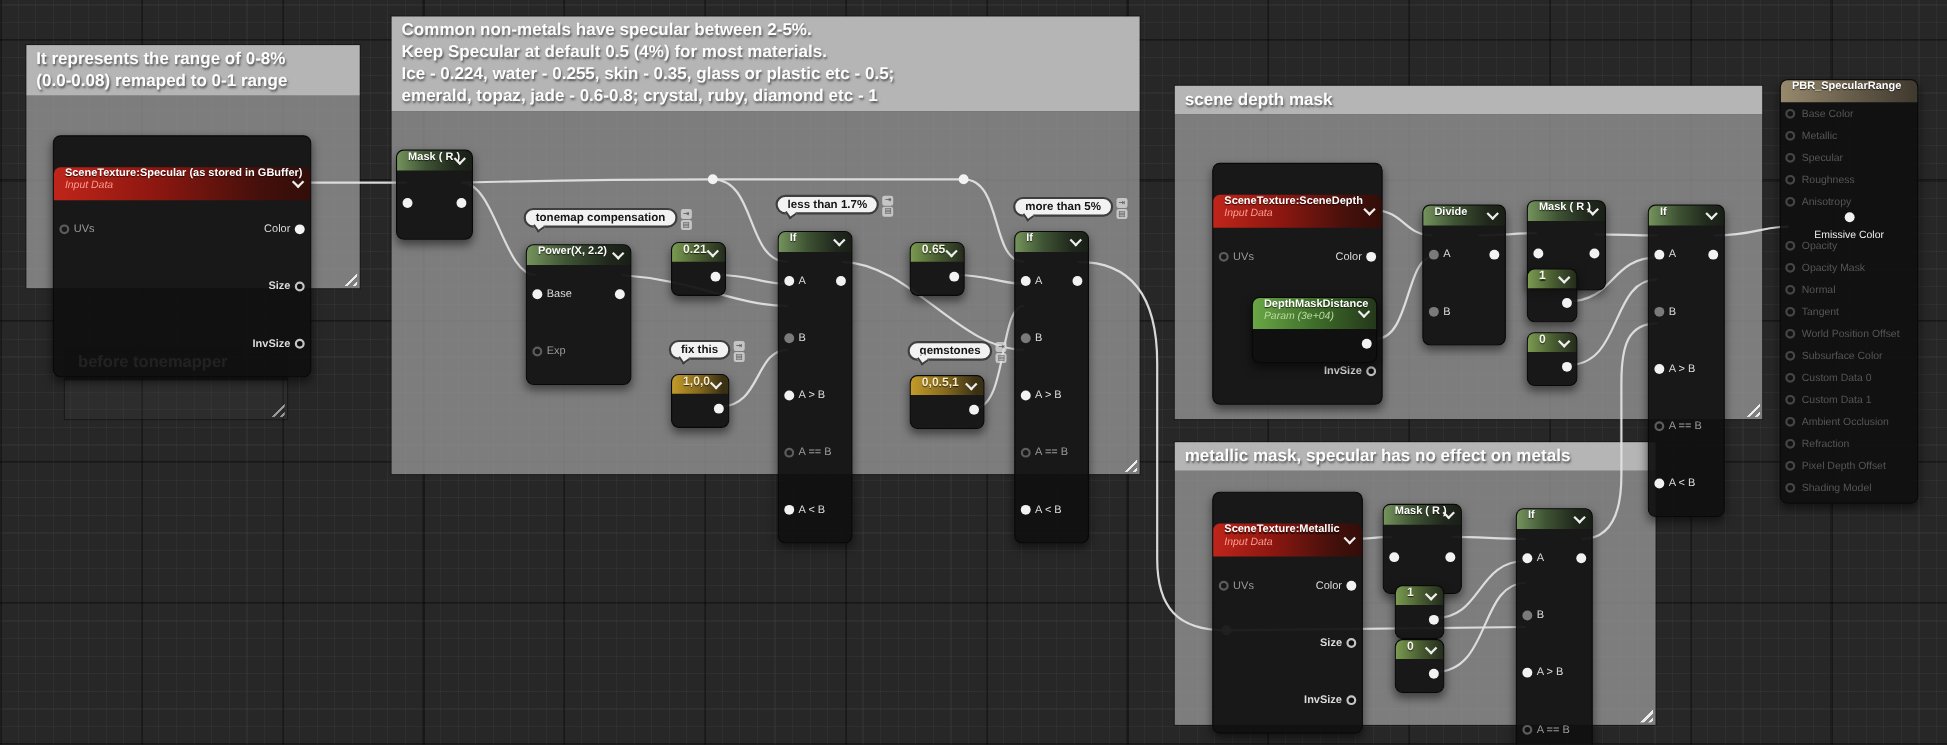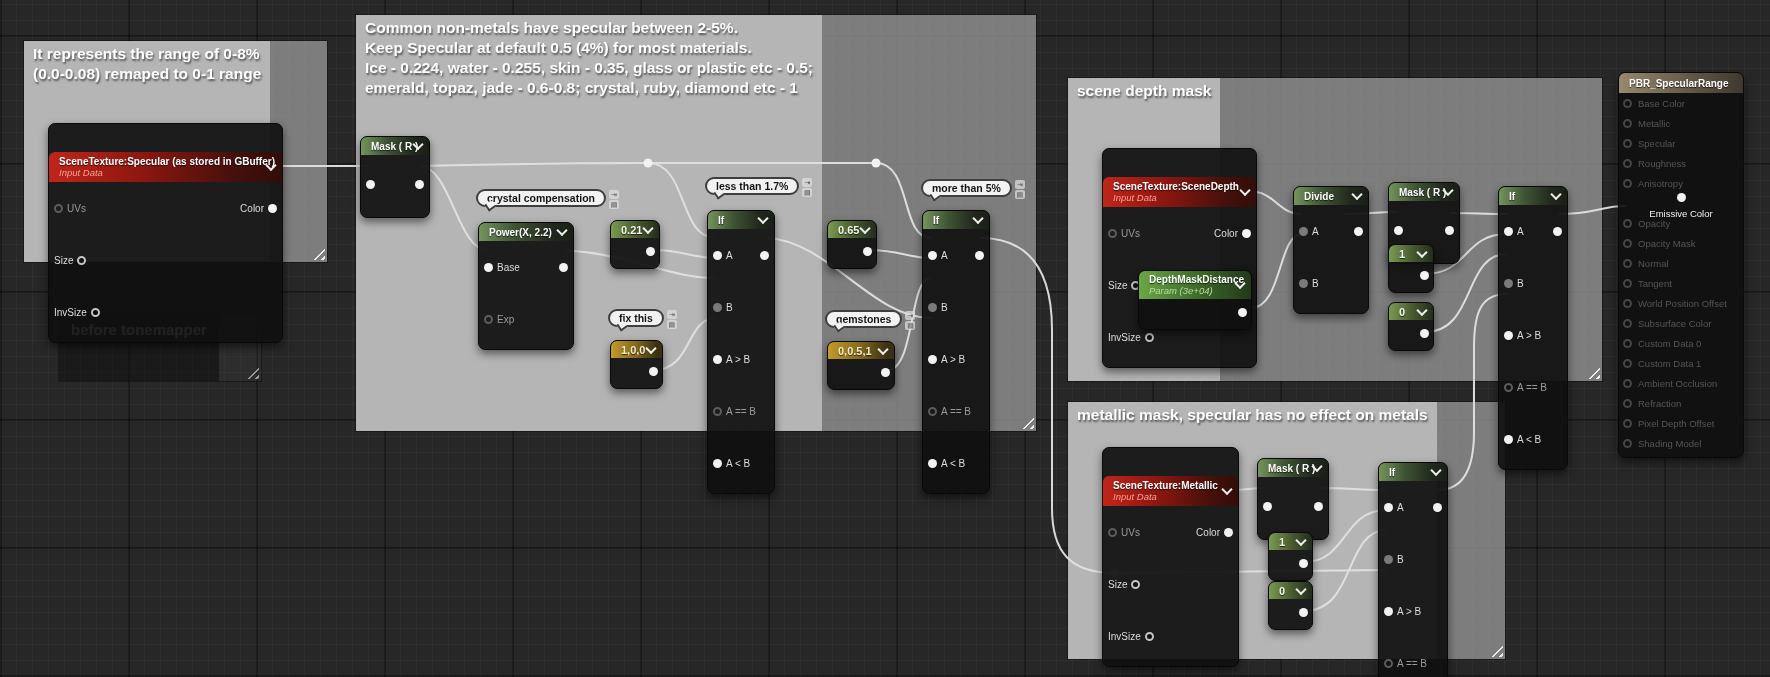--- a/index.html
+++ b/index.html
@@ -5,37 +5,37 @@
   html,body{margin:0;padding:0;background:#1d1d1d;font-family:"Liberation Sans",sans-serif;}
   #canvas{position:relative;width:1770px;height:677px;overflow:hidden;
     background-color:#272727;
     background-image:
       repeating-linear-gradient(0deg, rgba(0,0,0,0.38) 0 2px, transparent 2px 128px),
       repeating-linear-gradient(90deg, rgba(0,0,0,0.38) 0 2px, transparent 2px 128px),
       repeating-linear-gradient(0deg, rgba(255,255,255,0.035) 0 1px, transparent 1px 16px),
       repeating-linear-gradient(90deg, rgba(255,255,255,0.035) 0 1px, transparent 1px 16px);
   }
   
-  .comment{position:absolute;z-index:1;display:flex;border:1px solid rgba(0,0,0,0.35);box-sizing:border-box;}
+  .comment{position:absolute;z-index:1;display:flex;flex-direction:column;border:1px solid rgba(0,0,0,0.35);box-sizing:border-box;}
   .comment .bar{padding:3px 9px;font-weight:bold;color:#fdfdfd;text-shadow:1px 2px 2px rgba(0,0,0,0.55);}
   .comment.light .bar{background:#b5b5b5;font-size:15.5px;line-height:20px;}
   .comment.light .cbody{flex:1;background:rgba(150,150,150,0.78);}
   .comment.dark .bar{background:rgba(16,16,16,0.55);font-size:15px;line-height:20px;padding:6px 12px;}
   .comment.dark .cbody{flex:1;background:rgba(70,70,70,0.22);}
   .rsz{position:absolute;right:2px;bottom:2px;width:13px;height:13px;
     background:repeating-linear-gradient(135deg,#ececec 0 2px,transparent 2px 5px);
     clip-path:polygon(100% 0,100% 100%,0 100%);}
   .comment.dark .rsz{background:repeating-linear-gradient(135deg,#9a9a9a 0 2px,transparent 2px 5px);}
   
   #wires{position:absolute;left:0;top:0;z-index:2;pointer-events:none;}
   #wires path{stroke:#e2e2e2;stroke-width:2;fill:none;opacity:0.95;}
   
   .node{position:absolute;z-index:3;background:rgba(16,16,16,0.93);border:1px solid #080808;
     border-radius:7px;box-shadow:0 4px 9px rgba(0,0,0,0.5);box-sizing:border-box;}
-  .hdr{position:relative;border-radius:6px 6px 0 0;padding-left:10px;display:flex;flex-direction:column;justify-content:center;}
+  .hdr{position:relative;border-radius:6px 6px 0 0;padding-left:10px;display:flex;flex-direction:column;}
   .ttl{font-size:10px;font-weight:bold;color:#fff;white-space:nowrap;overflow:hidden;text-shadow:0 1px 1px rgba(0,0,0,0.7);}
   .sub{font-size:9.5px;font-style:italic;white-space:nowrap;}
   .chev{position:absolute;right:7px;top:50%;width:6px;height:6px;border-left:2px solid #efefef;border-bottom:2px solid #efefef;transform:translateY(-70%) rotate(-45deg);}
   .t-texture .hdr{height:30px;background:linear-gradient(to right,#c0251a 0%,#8c1710 40%,#45100b 80%,#320d09 100%);margin-top:28px;}
   .t-texture .sub{color:#ff9d94;}
   .t-op .hdr,.t-mask .hdr{height:18px;background:linear-gradient(to right,#74935c 0%,#3f5434 38%,#20281c 78%,#191f16 100%);}
   .t-const .hdr{height:17px;background:linear-gradient(to right,#7a9a50 0%,#46592f 55%,#242c1d 100%);}
   .t-const .ttl{font-size:11px;color:#f2f7ea;}
   .t-vconst .hdr{height:17px;background:linear-gradient(to right,#c29b2a 0%,#8a6d1e 45%,#3a3014 90%);}
   .t-vconst .ttl{font-size:11px;color:#f8ecc8;}
@@ -49,21 +49,21 @@
   .plab.dim{color:#9a9a9a;}
   .pin{width:9px;height:9px;border-radius:50%;flex:none;box-sizing:border-box;}
   .pin.filled{background:#f2f2f2;}
   .pin.dim{background:#7a7a7a;}
   .pin.hollow{border:2px solid #c4c4c4;background:rgba(0,0,0,0.4);}
   .pin.hollow-dim{border:2px solid #5c5c5c;background:transparent;}
   .pin.off{border:2px solid #464646;background:transparent;}
   .pout{margin-left:auto;}
   .cb{position:relative;height:26px;}
   .cb .pin{position:absolute;right:4px;top:8.5px;}
-  .prow.rightonly{}
+  .prow.rightonly{justify-content:flex-end;font-weight:bold;}
   .orow{display:flex;align-items:center;height:20px;padding:0 4px;gap:6px;font-size:9.5px;color:#565656;}
   .orow.active{color:#f0f0f0;flex-direction:column;}
   
   .bubble{position:absolute;z-index:5;display:flex;align-items:flex-start;gap:3px;}
   .bpill{position:relative;background:#f2f2f2;border:2px solid #3e3e3e;border-radius:11px;padding:1px 9px;font-size:10.5px;font-weight:600;color:#141414;white-space:nowrap;}
   .bpill::after{content:"";position:absolute;left:8px;bottom:-5px;width:6px;height:6px;background:#f2f2f2;border-right:2px solid #3e3e3e;border-bottom:2px solid #3e3e3e;transform:rotate(55deg);}
   .bicons{display:flex;flex-direction:column;gap:1px;padding-top:1px;}
   .bicon{width:10px;height:9px;background:rgba(222,222,222,0.75);border-radius:2px;font-size:7px;line-height:9px;text-align:center;color:#555;}
 </style>
 </head>
@@ -580,21 +580,21 @@
           </div>
           <div class="orow">
             <span class="pin off"></span>
             <span class="olab">Shading Model</span>
           </div>
         </div>
       </div>
     </div>
 
   <div class="bubble" style="left:476px;top:189px">
-    <span class="bpill">crystal compensation</span>
+    <span class="bpill">tonemap compensation</span>
     <span class="bicons">
         <span class="bicon">⇥</span>
         <span class="bicon">▤</span>
       </span>
   </div>
   <div class="bubble" style="left:608px;top:309px">
     <span class="bpill">fix this</span>
     <span class="bicons">
         <span class="bicon">⇥</span>
         <span class="bicon">▤</span>

